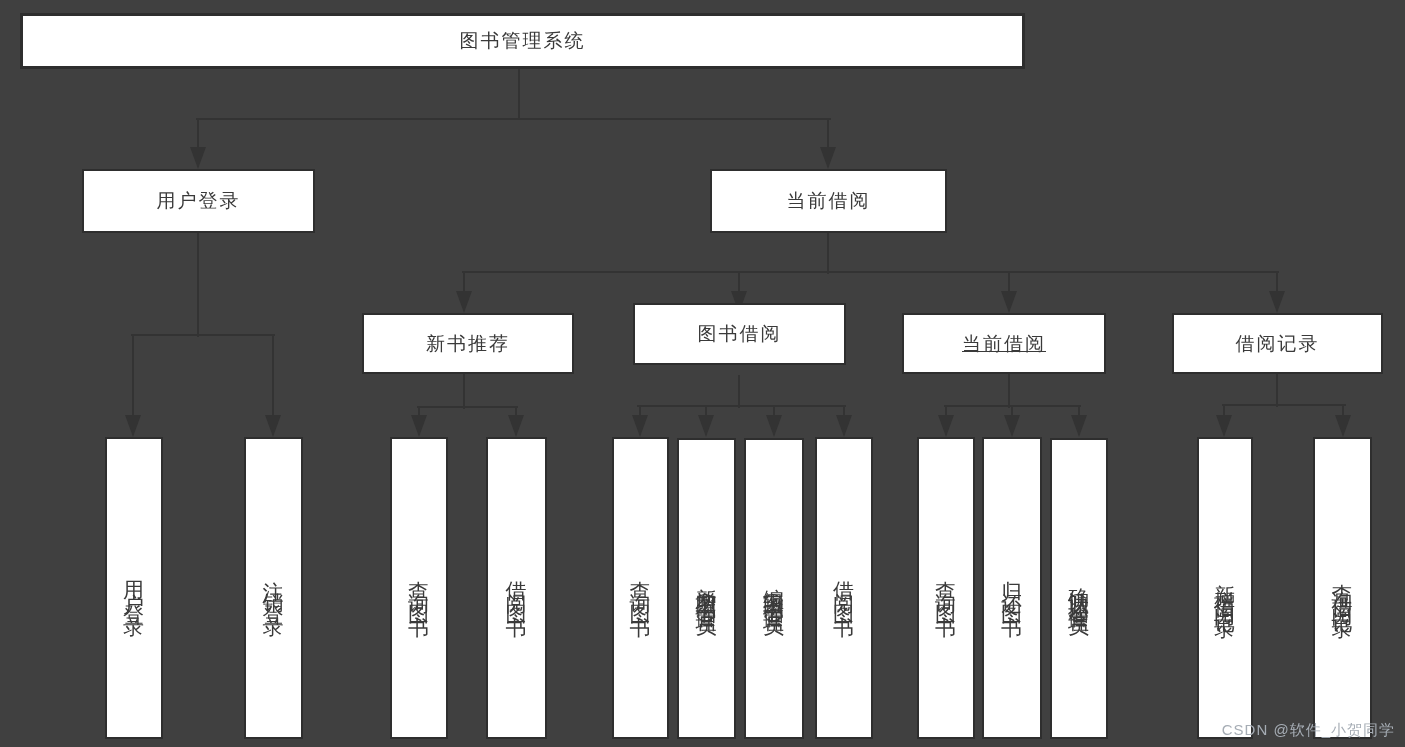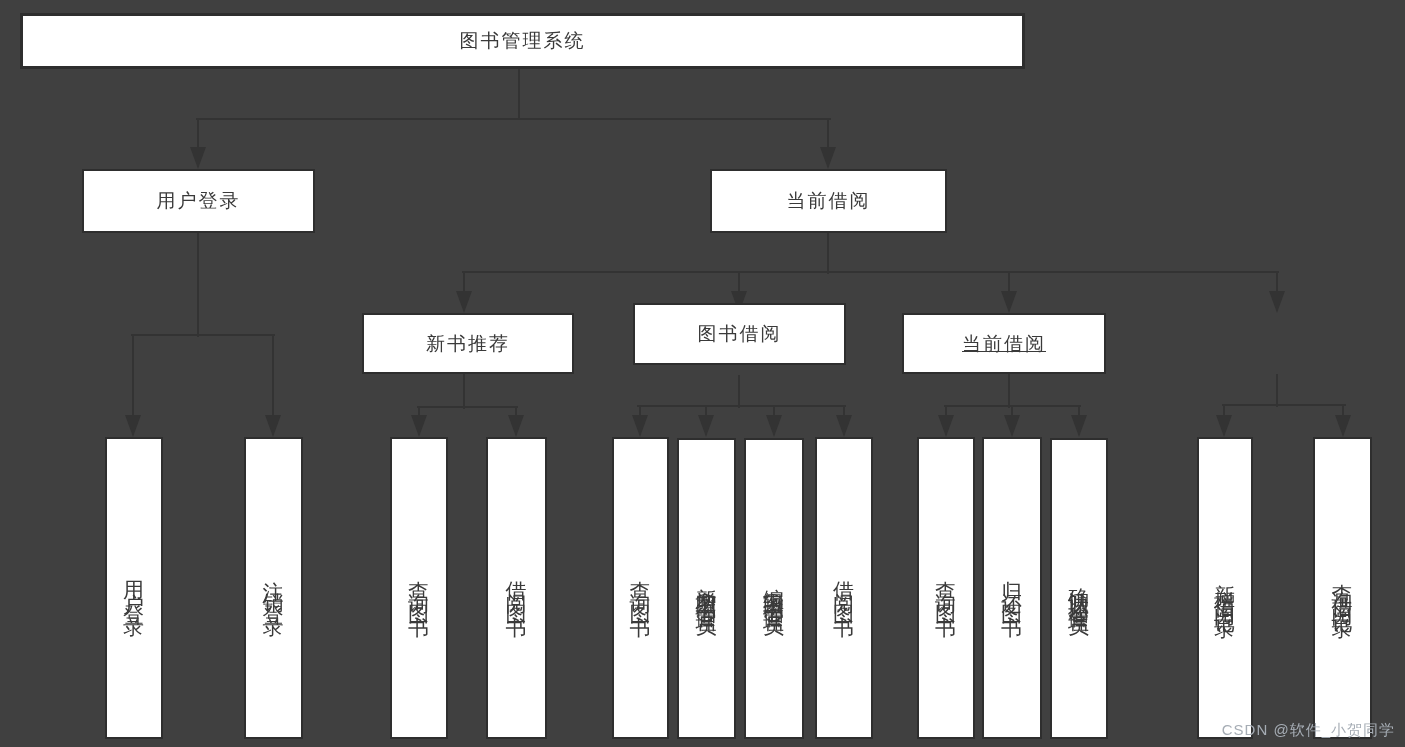--- a/index.html
+++ b/index.html
@@ -76,20 +76,23 @@
   </div>
 
   <div class="node" style="left:362px; top:313px; width:212px; height:61px;">
     <span>新书推荐</span>
   </div>
   <div class="node" style="left:633px; top:303px; width:213px; height:62px;justify-content:center;">
     <span>图书借阅</span>
   </div>
   <div class="node" style="left:902px; top:313px; width:204px; height:61px;text-decoration:underline;">
     <span>当前借阅</span>
+  </div>
+  <div class="node" style="left:1172px; top:313px; width:211px; height:61px;">
+    <span>借阅记录</span>
   </div>
 
   <div class="node v" style="left:105px; top:437px; width:58px; height:302px;">
     <span>用户登录</span>
   </div>
   <div class="node v" style="left:244px; top:437px; width:59px; height:302px;">
     <span>注销登录</span>
   </div>
 
   <div class="node v" style="left:390px; top:437px; width:58px; height:302px;">

